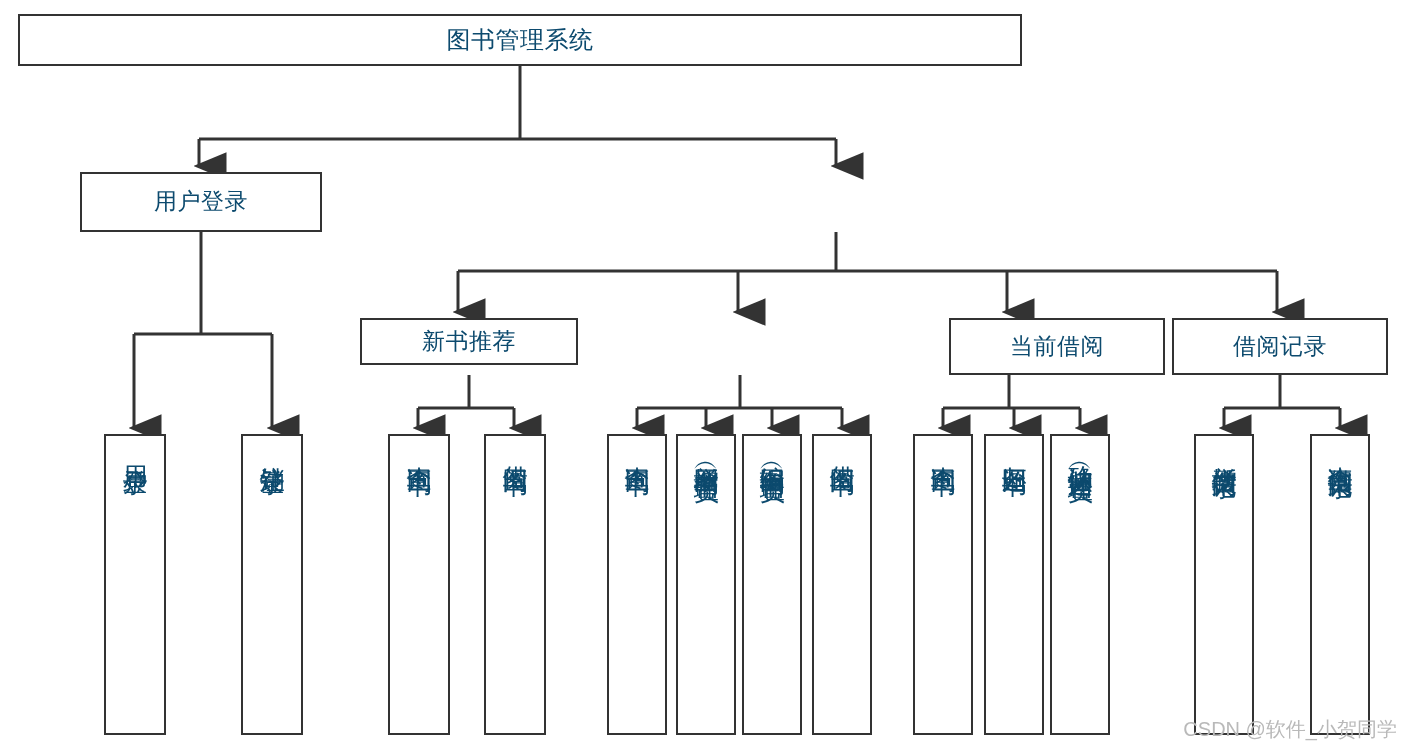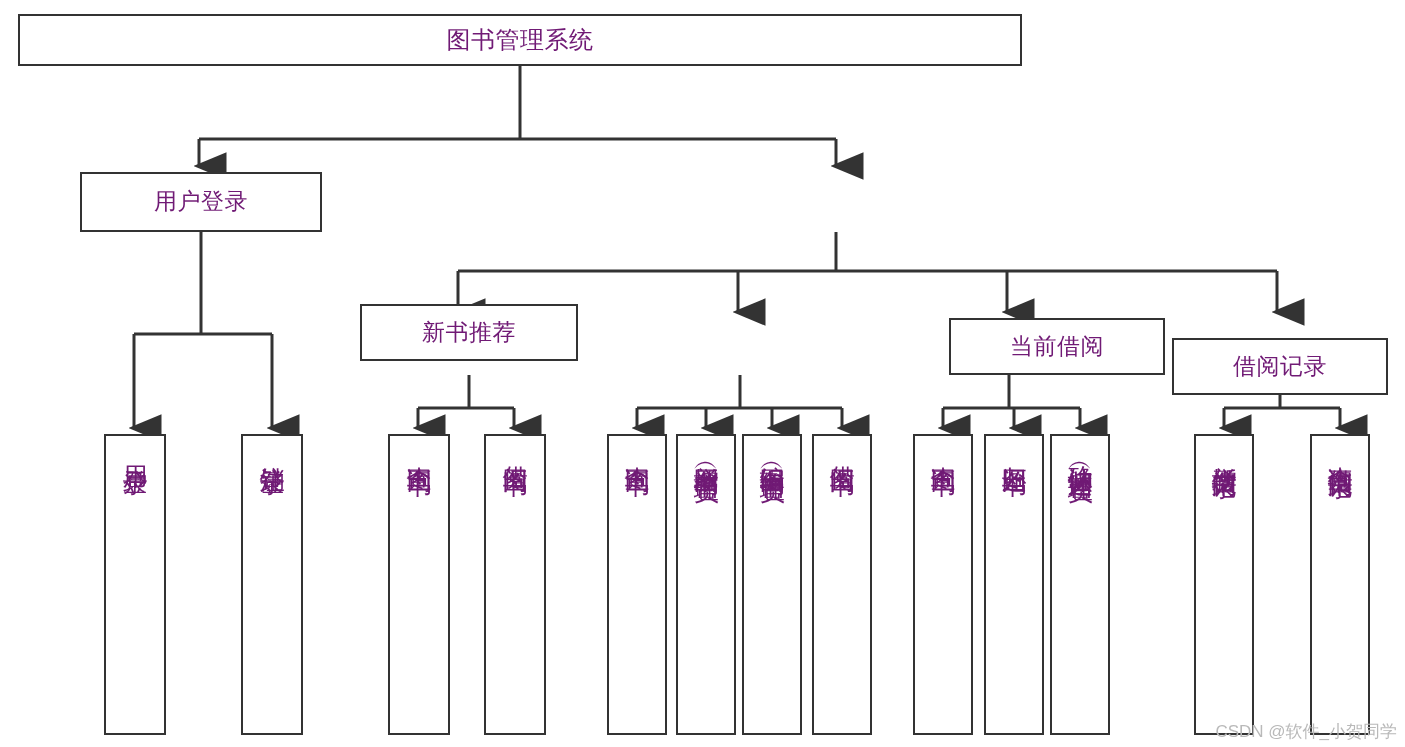--- a/index.html
+++ b/index.html
@@ -33,21 +33,21 @@
     display: flex;
     align-items: center;
     justify-content: center;
     color: #1b1b1b;
     z-index: 2;
   }
   .node-label {
     display: block;
     text-align: center;
     line-height: 1.18;
-    color: #701a75;
+    color: #0c4a6e;
     white-space: nowrap;
   }
   .node.horizontal .node-label {
     font-size: 23px;
     letter-spacing: 0.5px;
   }
   .node.root .node-label {
     font-size: 24px;
     letter-spacing: 0.5px;
   }
@@ -60,21 +60,21 @@
     text-orientation: upright;
     font-size: 25px;
     line-height: 1.02;
     letter-spacing: 2px;
     white-space: nowrap;
   }
   .watermark {
     position: absolute;
     right: 8px;
     bottom: 4px;
-    font-size: 17px;
+    font-size: 20px;
     color: #b9b9b9;
     z-index: 5;
     white-space: nowrap;
     font-family: "Liberation Sans", "DejaVu Sans", sans-serif;
   }
 </style>
 </head>
 <body>
 
 <div id="canvas">
@@ -133,27 +133,27 @@
   </svg>
 
   <div class="node root horizontal" id="n-root" style="left: 18px; top: 14px; width: 1004px; height: 52px; border-color: rgb(51, 51, 51); background: rgb(255, 255, 255); color: rgb(27, 27, 27);">
     <span class="node-label">图书管理系统</span>
   </div>
 
   <div class="node horizontal" id="n-l2-0" style="left: 80px; top: 172px; width: 242px; height: 60px; border-color: rgb(51, 51, 51); background: rgb(255, 255, 255); color: rgb(27, 27, 27);">
     <span class="node-label">用户登录</span>
   </div>
 
-  <div class="node horizontal" id="n-l3-0" style="left: 360px; top: 304px; width: 218px; height: 57px; border-color: rgb(51, 51, 51); background: rgb(255, 255, 255); color: rgb(27, 27, 27);">
+  <div class="node horizontal" id="n-l3-0" style="left: 360px; top: 318px; width: 218px; height: 47px; border-color: rgb(51, 51, 51); background: rgb(255, 255, 255); color: rgb(27, 27, 27);">
     <span class="node-label">新书推荐</span>
   </div>
   <div class="node horizontal" id="n-l3-2" style="left: 902px; top: 318px; width: 216px; height: 57px; border-color: rgb(51, 51, 51); background: rgb(255, 255, 255); color: rgb(27, 27, 27); margin-left: 47px;">
     <span class="node-label">当前借阅</span>
   </div>
-  <div class="node horizontal" id="n-l3-3" style="left: 1172px; top: 318px; width: 216px; height: 57px; border-color: rgb(51, 51, 51); background: rgb(255, 255, 255); color: rgb(27, 27, 27); margin-top: 20px;">
+  <div class="node horizontal" id="n-l3-3" style="left: 1172px; top: 318px; width: 216px; height: 57px; border-color: rgb(51, 51, 51); background: rgb(255, 255, 255); color: rgb(27, 27, 27);">
     <span class="node-label">借阅记录</span>
   </div>
 
   <div class="node vertical" id="n-lf-0" style="left: 104px; top: 434px; width: 62px; height: 301px; border-color: rgb(51, 51, 51); background: rgb(255, 255, 255); color: rgb(27, 27, 27);">
     <span class="node-label">用户登录</span>
   </div>
   <div class="node vertical" id="n-lf-1" style="left: 241px; top: 434px; width: 62px; height: 301px; border-color: rgb(51, 51, 51); background: rgb(255, 255, 255); color: rgb(27, 27, 27);">
     <span class="node-label">注销登录</span>
   </div>
   <div class="node vertical" id="n-lf-2" style="left: 388px; top: 434px; width: 62px; height: 301px; border-color: rgb(51, 51, 51); background: rgb(255, 255, 255); color: rgb(27, 27, 27);">

